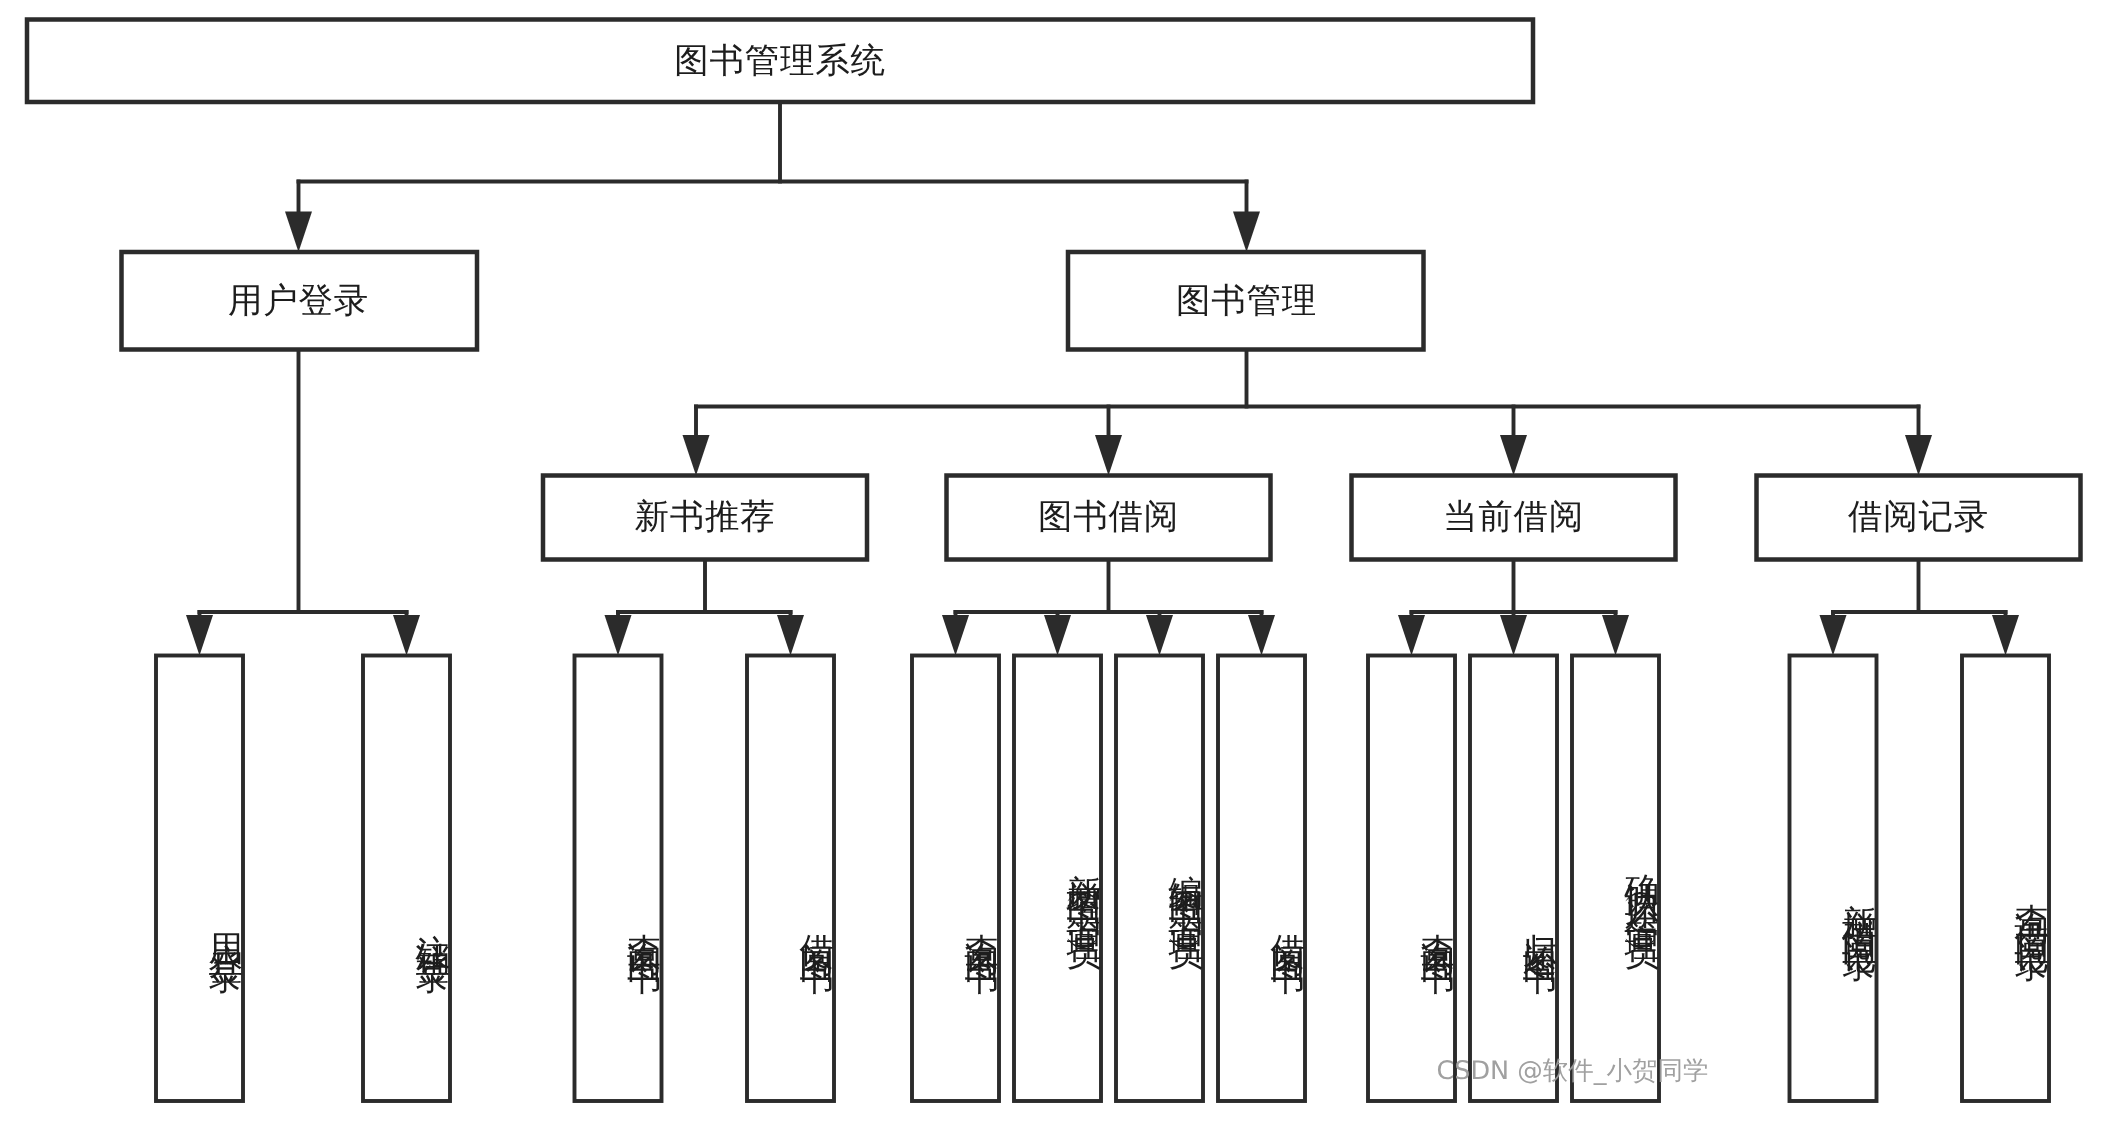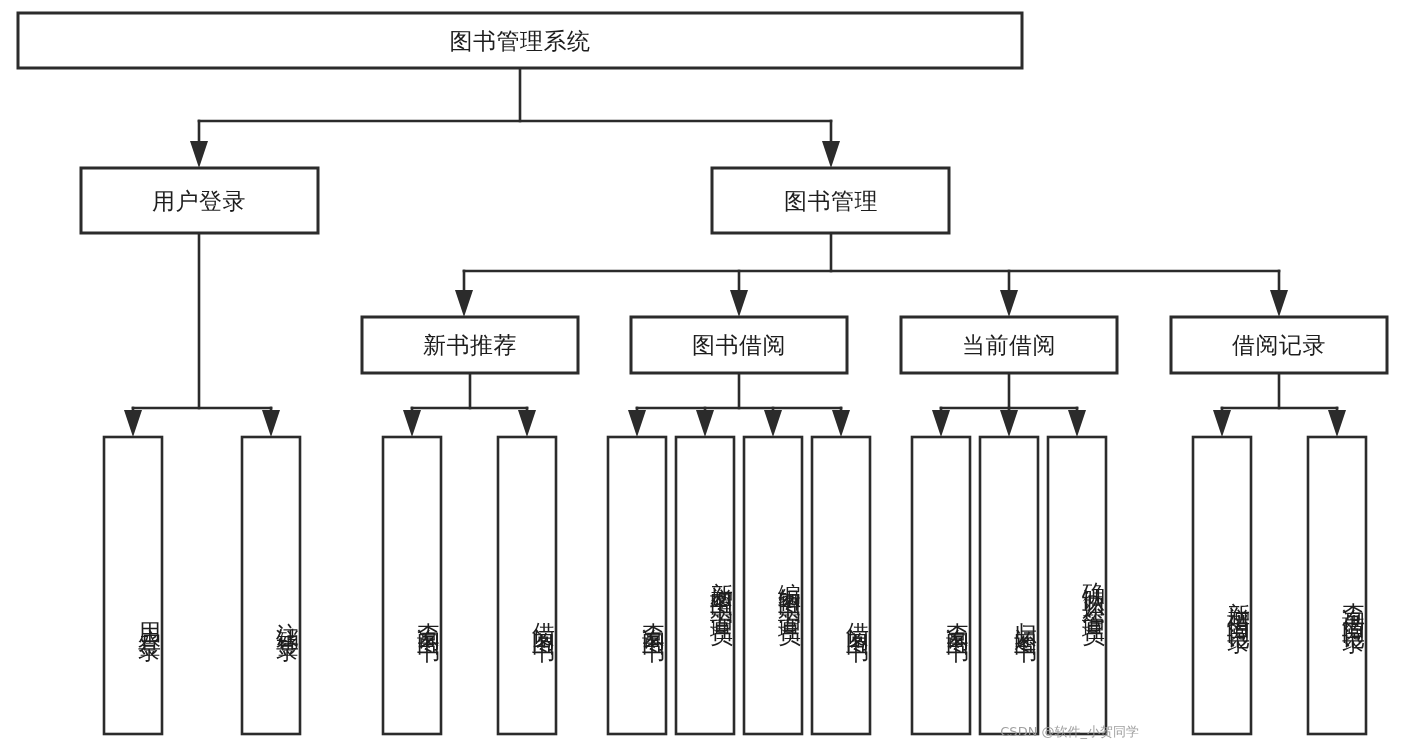--- a/index.html
+++ b/index.html
@@ -67,23 +67,23 @@
     white-space: nowrap;
     text-align: center;
     pointer-events: none;
     display: flex;
     align-items: flex-start;
     justify-content: center;
   }
   .watermark {
     position: absolute;
     right: 8px;
-    bottom: 6px;
-    font-family: "DejaVu Sans", "Liberation Sans", sans-serif;
-    font-size: 13px;
+    bottom: 22px;
+    font-family: "DejaVu Sans", "Liberation Sans", sans-serif;
+    font-size: 17px;
     color: #9b9b9b;
     white-space: nowrap;
     opacity: 0.95;
   }
 </style>
 </head>
 <body>
 
 <div id="diagram-root">
 

